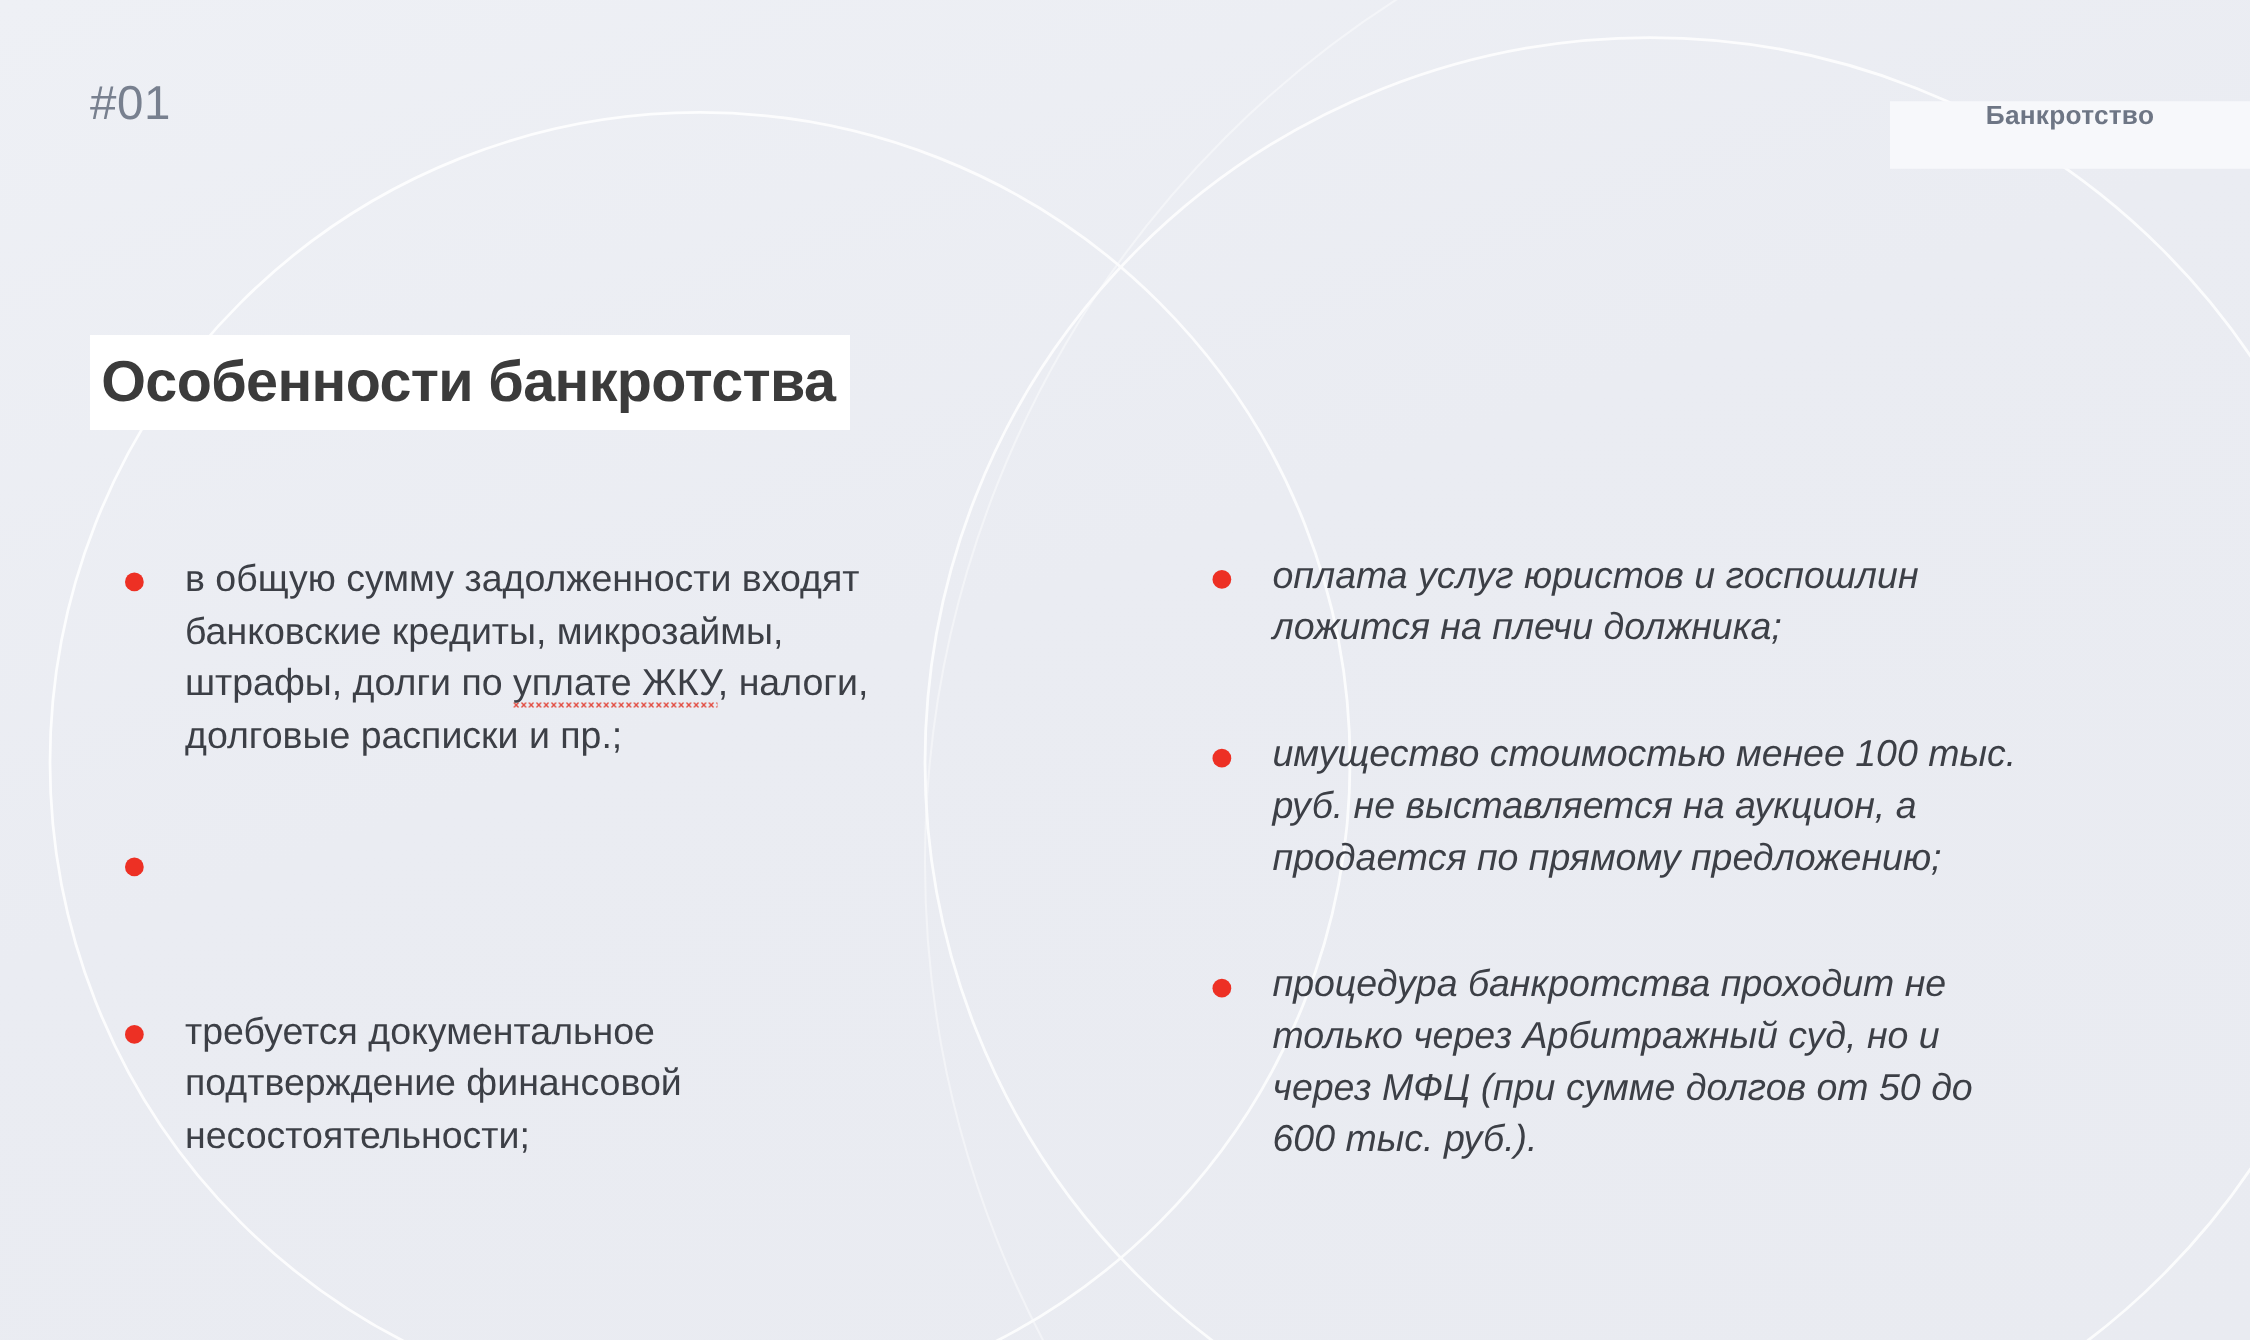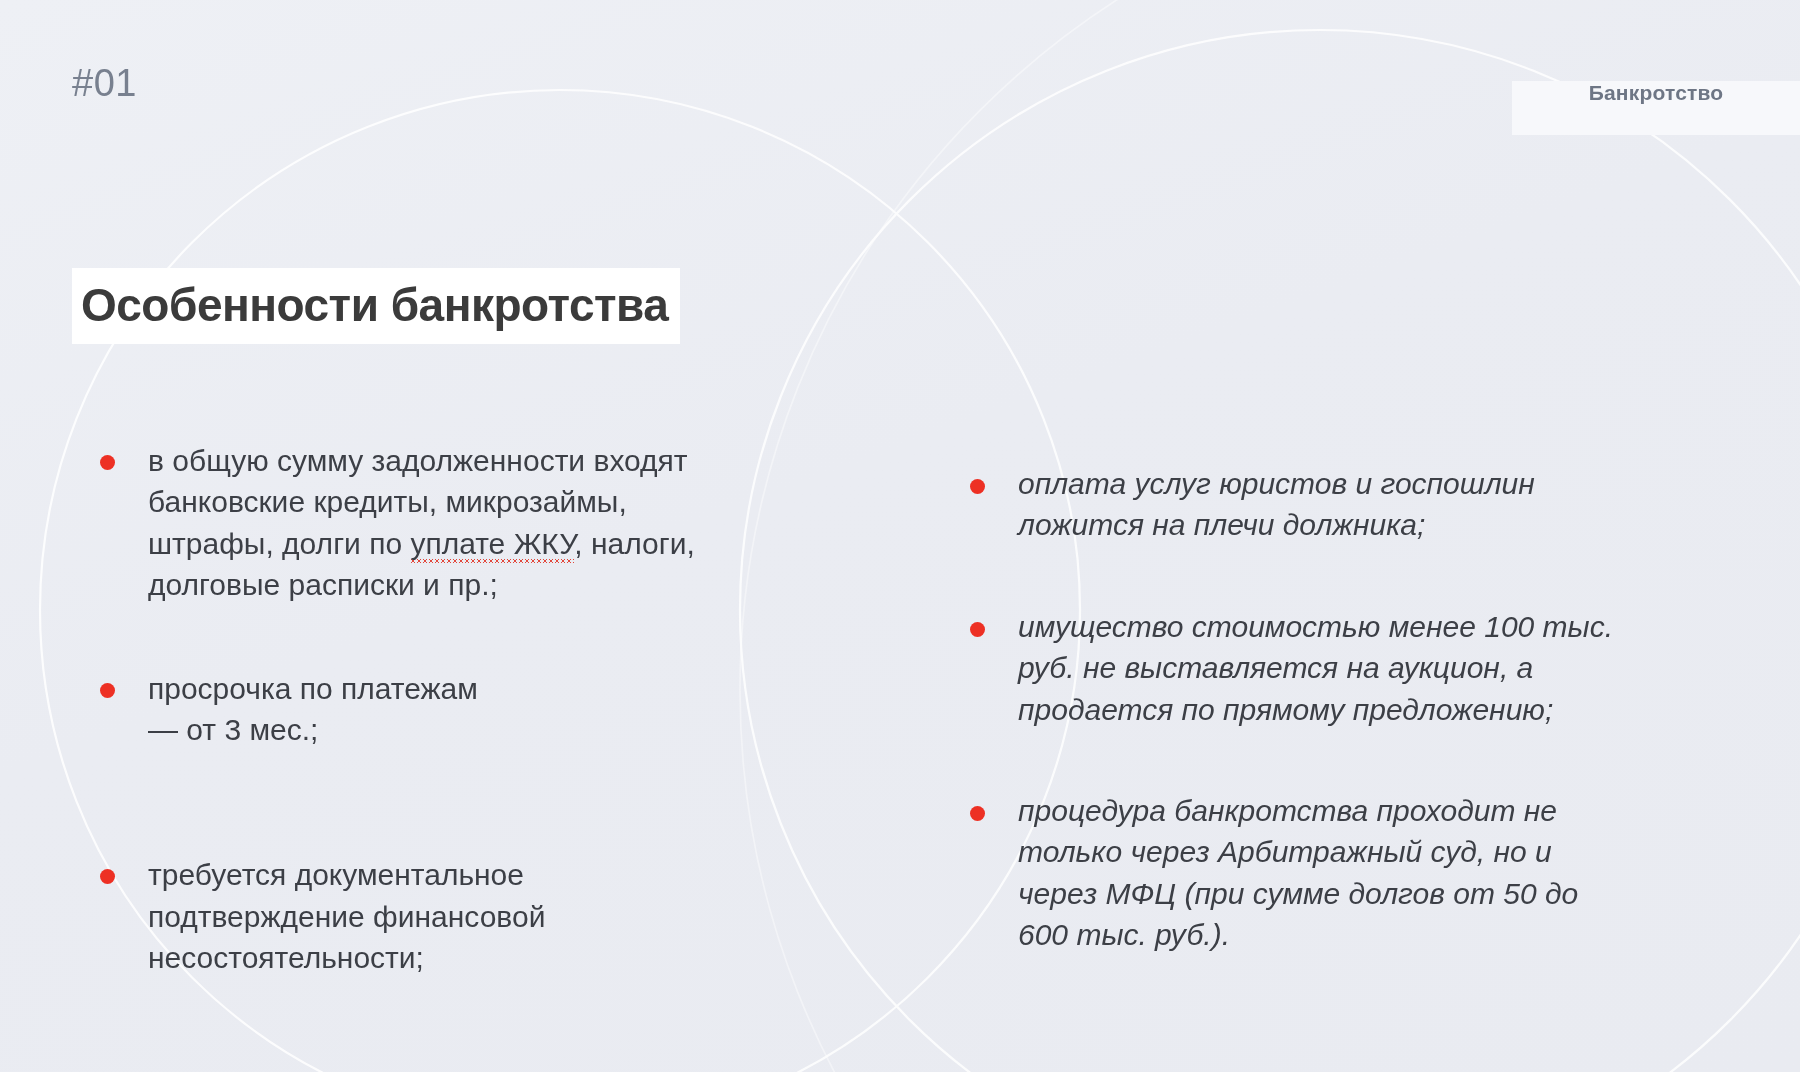--- a/index.html
+++ b/index.html
@@ -176,24 +176,20 @@
         <div class="bullet-text">
           <span>в общую сумму задолженности входят</span><br>
           <span>банковские кредиты, микрозаймы,</span><br>
           <span>штрафы, долги по </span><span class="squiggle">уплате ЖКУ</span><span>, налоги,</span><br>
           <span>долговые расписки и пр.;</span>
         </div>
       </div>
 
       <div class="bullet-item">
         <span class="bullet-dot"></span>
-        <div class="bullet-text">
-          <span>просрочка по платежам</span><br>
-          <span>— от 3 мес.;</span>
-        </div>
       </div>
 
       <div class="bullet-item">
         <span class="bullet-dot"></span>
         <div class="bullet-text">
           <span> требуется  документальное</span><br>
           <span>подтверждение финансовой</span><br>
           <span>несостоятельности;</span>
         </div>
       </div>

